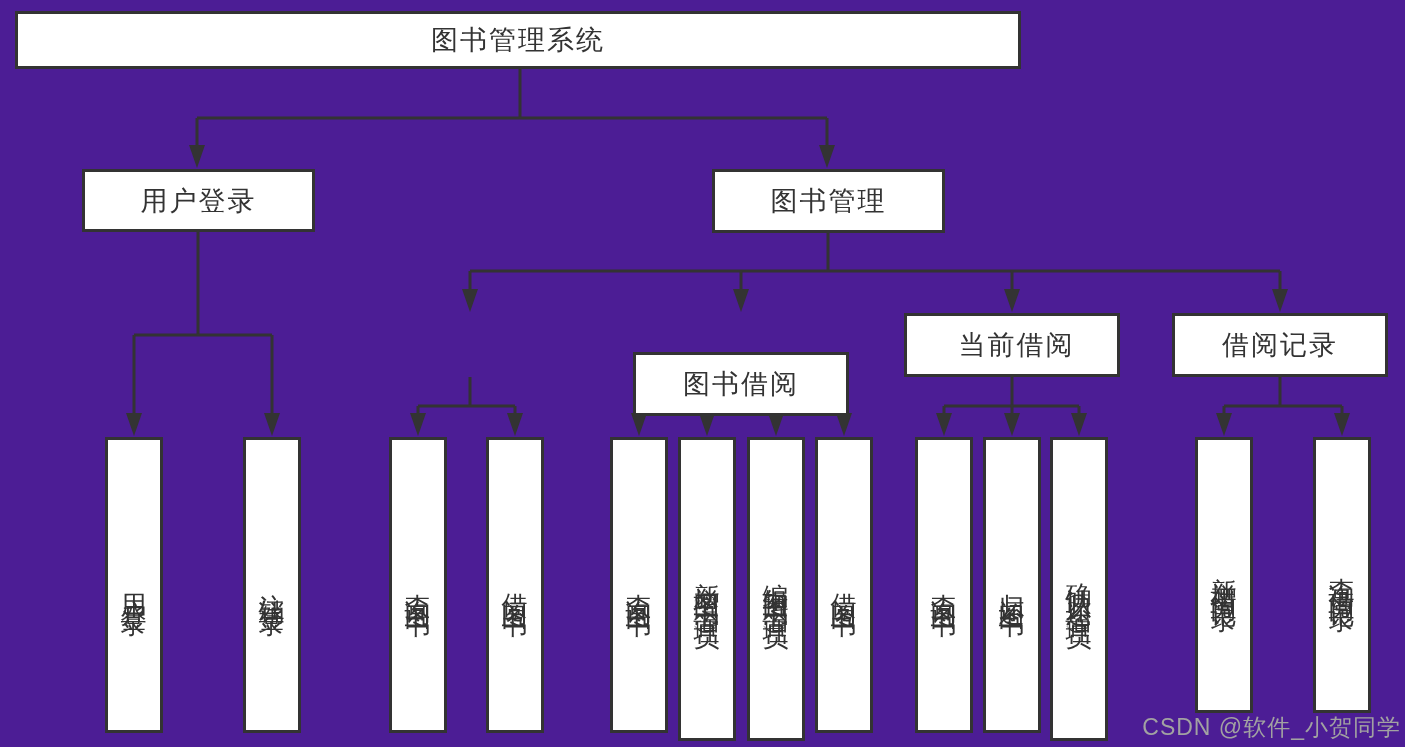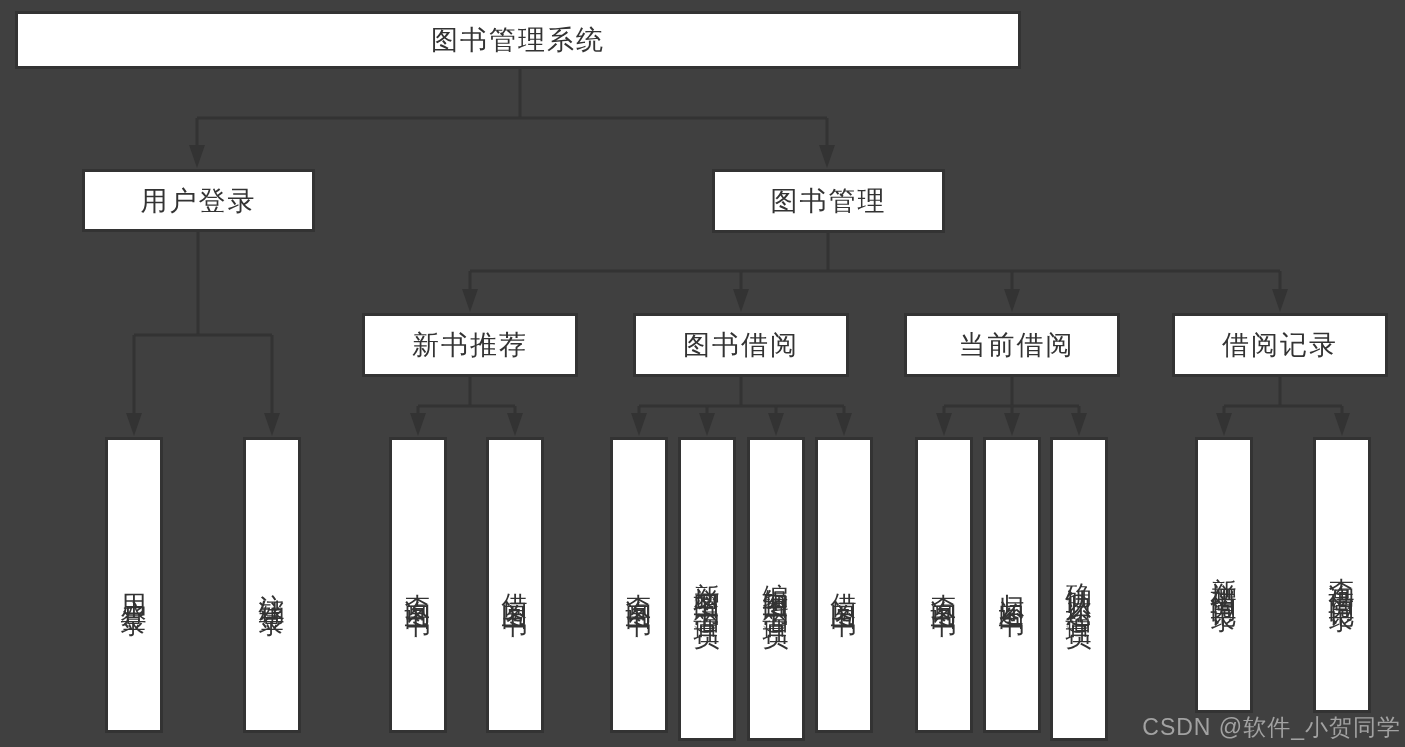--- a/index.html
+++ b/index.html
@@ -8,21 +8,21 @@
     background: #ffffff;
     width: 1405px;
     height: 747px;
     overflow: hidden;
     font-family: "Liberation Sans", sans-serif;
   }
   #canvas {
     position: relative;
     width: 1405px;
     height: 747px;
-    background: #404040;
+    background: #4c1d95;
   }
   #connectors {
     position: absolute;
     left: 0; top: 0;
     width: 1405px;
     height: 747px;
   }
   .node {
     position: absolute;
     box-sizing: border-box;
@@ -46,21 +46,21 @@
     line-height: 1;
   }
   
   .n-root { left: 15px;  top: 11px;  width: 1006px; height: 58px; }
   
   .n-userlogin { left: 82px;  top: 169px; width: 233px; height: 63px; }
   .n-bookmgmt  { left: 712px; top: 169px; width: 233px; height: 64px; }
   
   .lvl3 { top: 313px; width: 216px; height: 64px; }
   .n-newbook   { left: 362px; }
-  .n-borrowing { left: 633px; }
+  .n-borrowing { left: 633px; margin-top: 39px; }
   .n-current   { left: 904px; padding-left: 9px; }
   .n-records   { left: 1172px; }
   
   .leaf { top: 437px; width: 58px; height: 296px; }
   .leaf-tall { height: 304px; }
   .leaf-short { height: 276px; }
   .n-l-userlogin { left: 105px; }
   .n-l-logout    { left: 243px; }
   .n-l-nbr-q     { left: 389px; }
   .n-l-nbr-b     { left: 486px; }
@@ -162,23 +162,20 @@
     <span>图书管理系统</span>
   </div>
 
   <div class="node hnode n-userlogin">
     <span>用户登录</span>
   </div>
   <div class="node hnode n-bookmgmt">
     <span>图书管理</span>
   </div>
 
-  <div class="node hnode lvl3 n-newbook">
-    <span>新书推荐</span>
-  </div>
   <div class="node hnode lvl3 n-borrowing">
     <span>图书借阅</span>
   </div>
   <div class="node hnode lvl3 n-current">
     <span>当前借阅</span>
   </div>
   <div class="node hnode lvl3 n-records">
     <span>借阅记录</span>
   </div>
 

